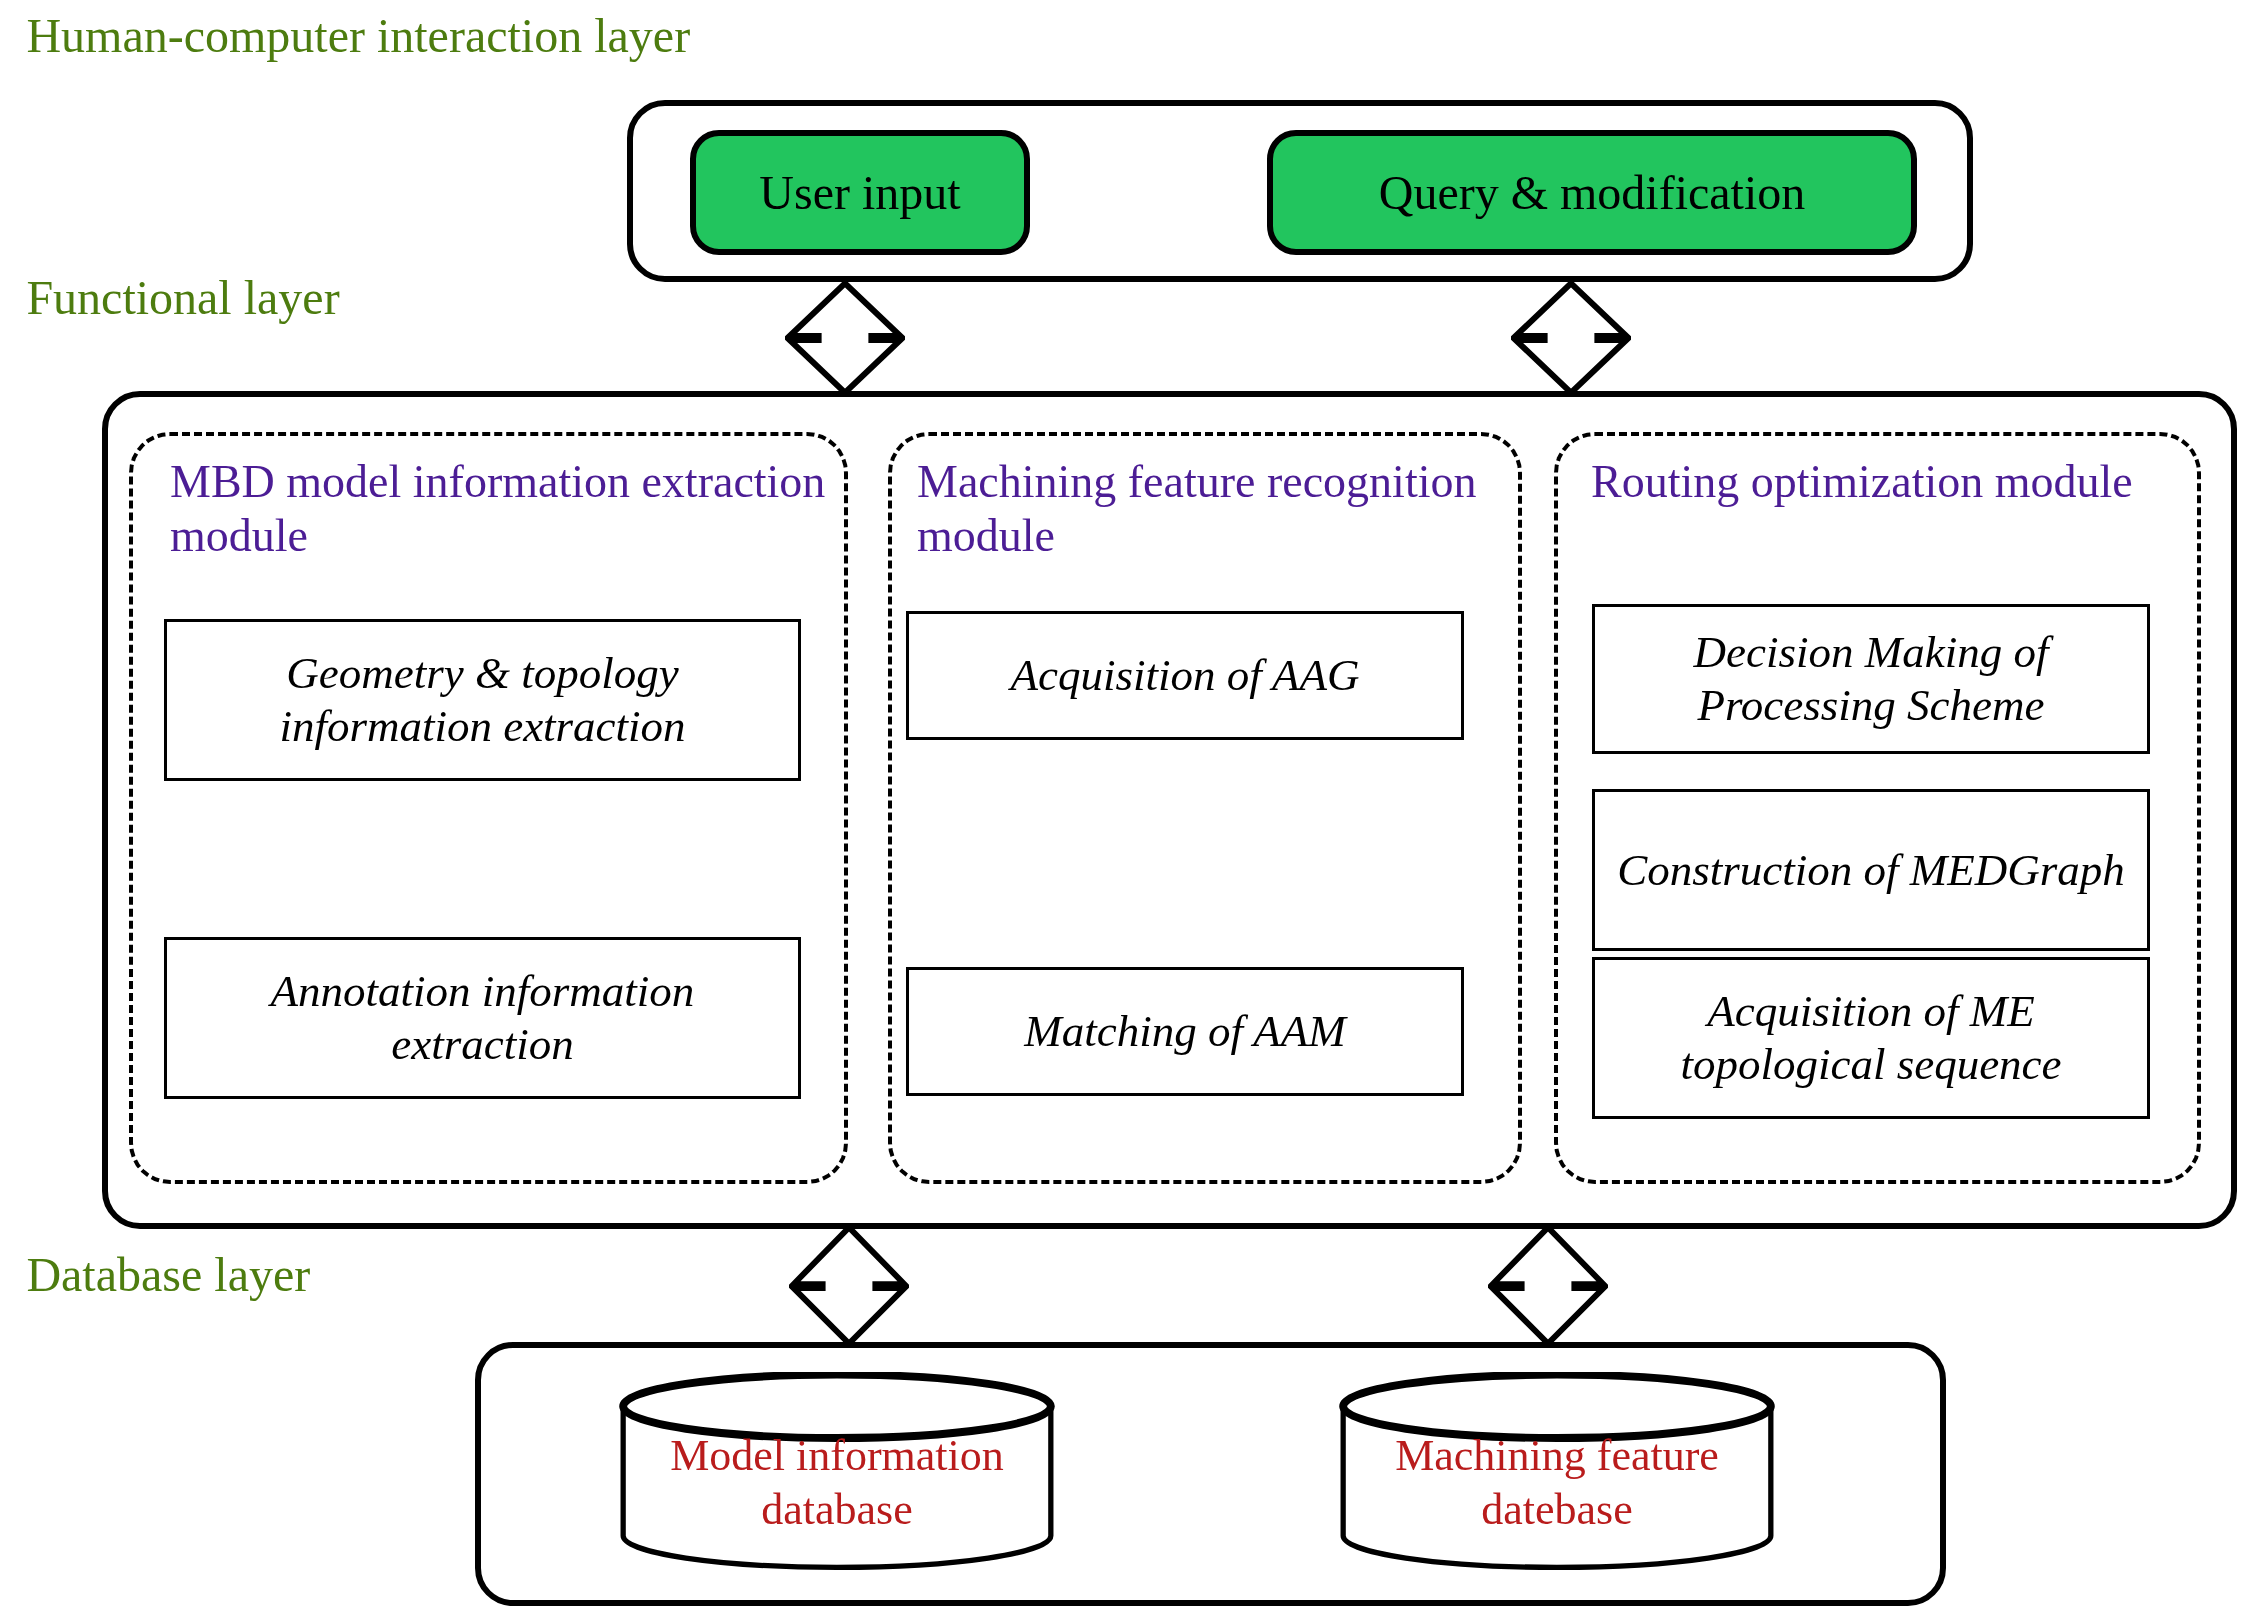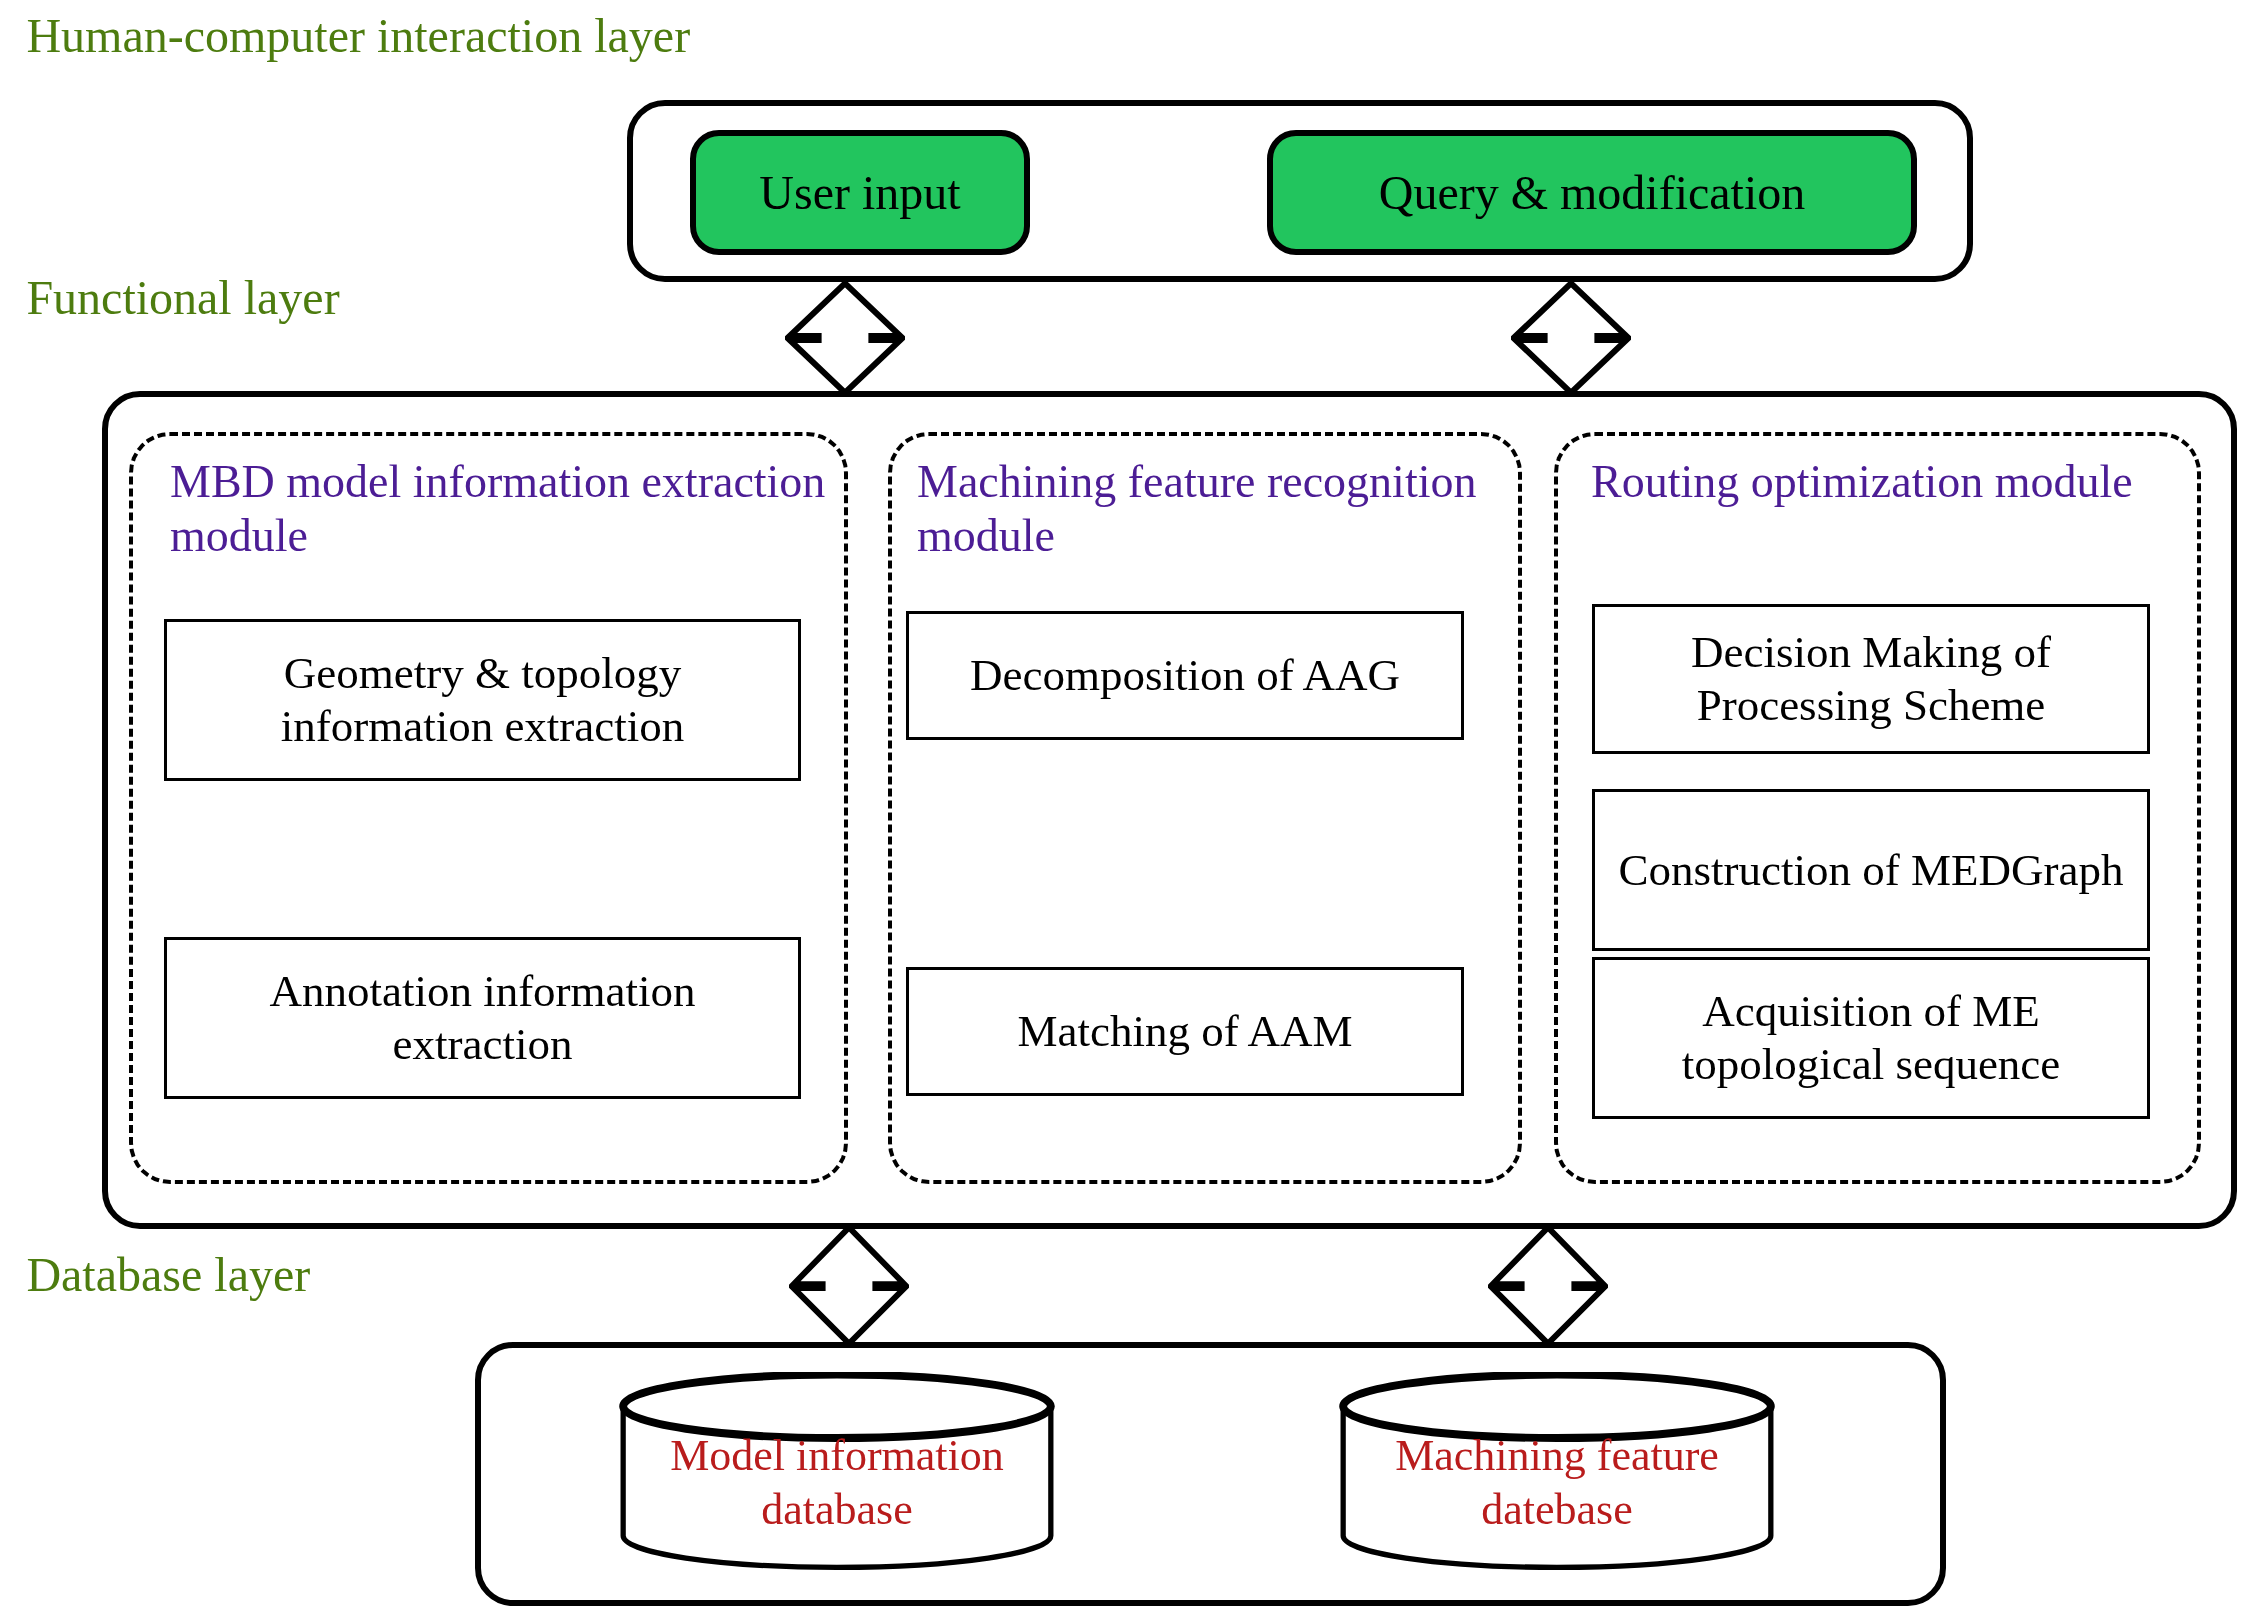--- a/index.html
+++ b/index.html
@@ -92,20 +92,21 @@
     box-sizing: border-box;
     display: flex;
     align-items: center;
     justify-content: center;
     text-align: center;
   }
   .item-box .itxt {
     font-size: 45px;
     line-height: 1.17;
     padding: 0 9.2px;
+    font-style: italic;
   }
 
   
   #item-geometry   { left: 164px; top: 619px;  width: 637px; height: 162px; }
   #item-annotation { left: 164px; top: 937px; width: 637px; height: 162px; }
 
   
   #item-aag        { left: 906px; top: 611px;  width: 558px; height: 129px; }
   #item-decomp     { left: 906px; top: 779px; width: 558px; height: 158px; }
   #item-aam        { left: 906px; top: 967px; width: 558px; height: 129px; }
@@ -191,21 +192,21 @@
 
   <div class="item-box" id="item-annotation">
     <span class="itxt">Annotation information extraction</span>
   </div>
 
   <div class="module-box" id="module-feature"></div>
 
   <div class="module-title" id="title-feature">Machining feature recognition module</div>
 
   <div class="item-box" id="item-aag">
-    <span class="itxt">Decomposition of AAG</span>
+    <span class="itxt">Acquisition of AAG</span>
   </div>
 
 
   <div class="item-box" id="item-aam">
     <span class="itxt">Matching of AAM</span>
   </div>
 
   <div class="module-box" id="module-routing"></div>
 
   <div class="module-title" id="title-routing">Routing optimization module</div>

